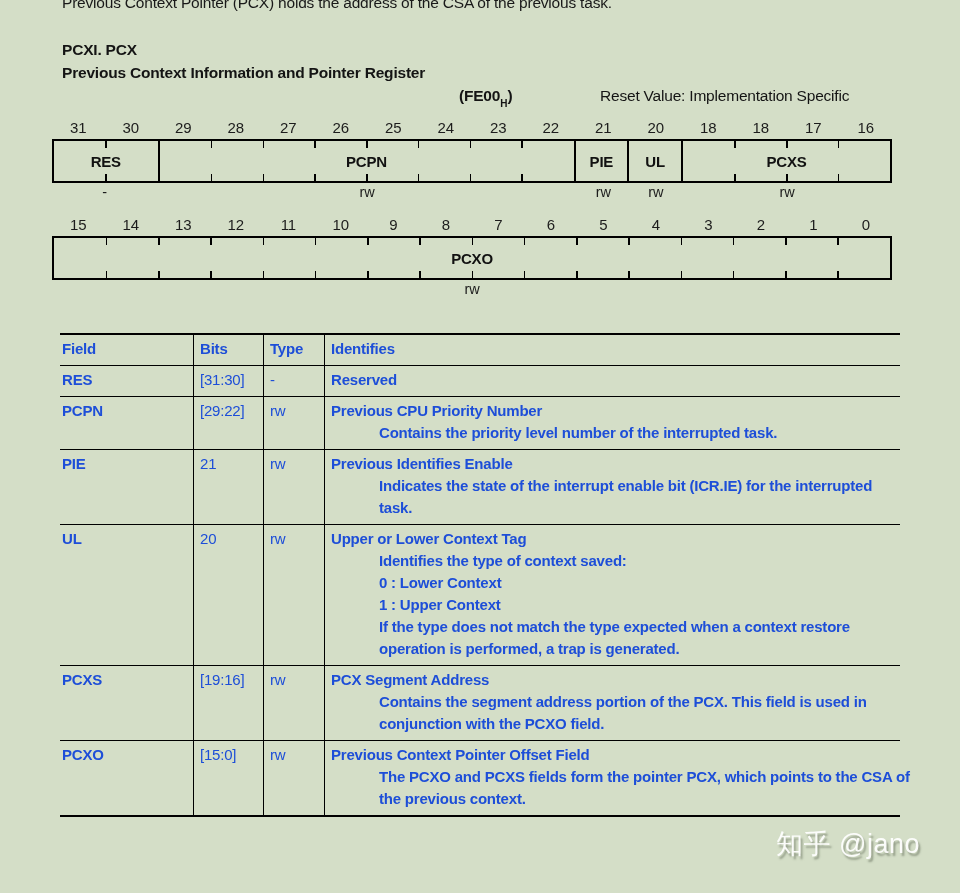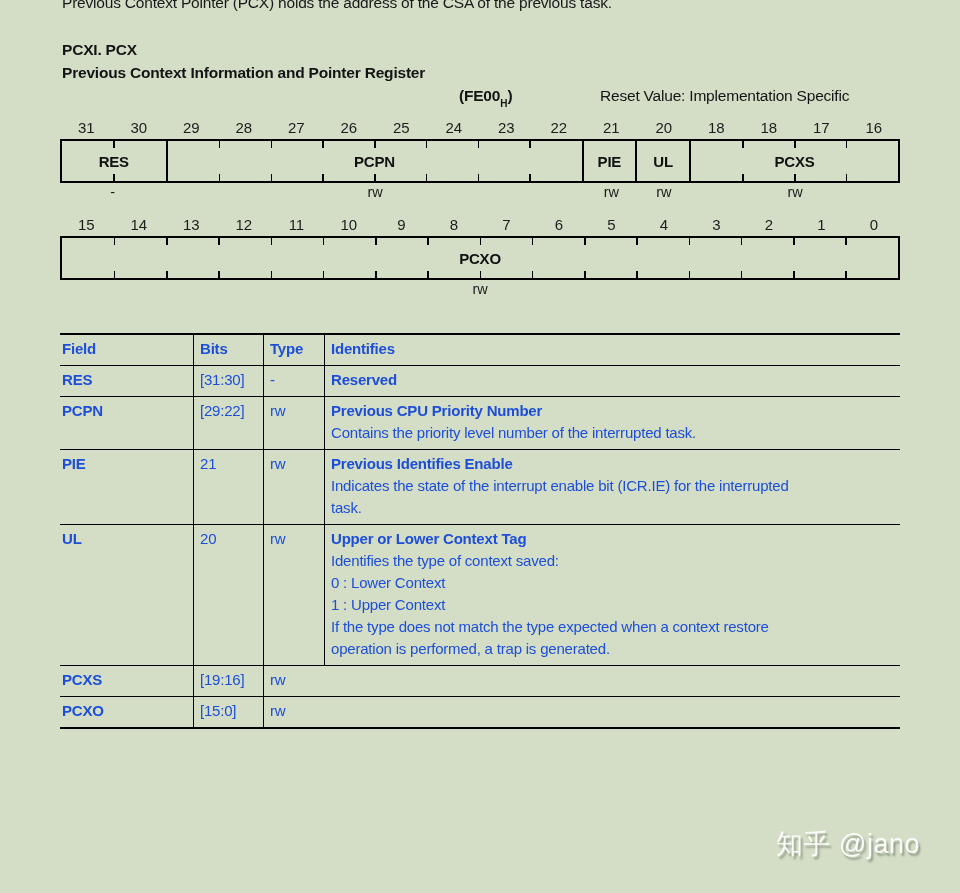--- a/index.html
+++ b/index.html
@@ -32,21 +32,21 @@
     position: absolute; left: 435px; top: 87px;
     font-size: 15.5px; font-weight: 700; white-space: nowrap; margin-left: 24px;
   }
   .reg-address sub { font-size: 10px; position: relative; top: 2px; letter-spacing: 0; }
   .reg-reset {
     position: absolute; left: 600px; top: 87px;
     font-size: 15.5px; font-weight: 400; white-space: nowrap;
   }
 
   
-  .diagram-row { position: absolute; left: 60px; width: 840px; }
+  .diagram-row { position: absolute; left: 52px; width: 840px; }
   .diagram-row.r1 { top: 119px; }
   .diagram-row.r2 { top: 216px; }
   .bitnums { display: flex; height: 17px; }
   .bitnums .bitnum {
     flex: 1 1 0; text-align: center;
     font-size: 15px; line-height: 17px; color: #1c1c1c;
   }
   .regbox {
     margin-top: 3px; height: 44px;
     border: 2px solid #000; box-sizing: border-box;
@@ -87,21 +87,21 @@
   .trow:not(:last-child) { border-bottom: 1.5px solid #000; }
   .tcell {
     padding: 3px 6px 5px 6px;
     font-size: 15px; line-height: 22px; color: #1d4ed8;
   }
   .tcell + .tcell { border-left: 1.5px solid #000; }
   .cfield { font-weight: 700; padding-left: 2px; }
   .chead { font-weight: 700; }
   .chead.cfield { font-weight: 700; }
   .dtitle { font-weight: 700; white-space: nowrap; }
-  .dline { font-weight: 400; white-space: nowrap; }
+  .dline { font-weight: 700; white-space: nowrap; margin-left: 48px; }
 
   
   .watermark {
     position: absolute; left: 776px; top: 827px;
     font-size: 27px; line-height: 34px;
     color: rgba(255,255,255,0.93);
     text-shadow: 2px 3px 2px rgba(105,115,95,0.6);
     letter-spacing: 0.5px;
     white-space: nowrap;
   }
@@ -281,23 +281,33 @@
           <div class="dline">0 : Lower Context</div>
           <div class="dline">1 : Upper Context</div>
           <div class="dline">If the type does not match the type expected when a context restore</div>
           <div class="dline">operation is performed, a trap is generated.</div>
         </div>
       </div>
       <div class="trow">
         <div class="tcell cfield">PCXS</div>
         <div class="tcell">[19:16]</div>
         <div class="tcell">rw</div>
+        <div class="tcell cdesc">
+          <div class="dtitle">PCX Segment Address</div>
+          <div class="dline">Contains the segment address portion of the PCX. This field is used in</div>
+          <div class="dline">conjunction with the PCXO field.</div>
+        </div>
       </div>
       <div class="trow">
         <div class="tcell cfield">PCXO</div>
         <div class="tcell">[15:0]</div>
         <div class="tcell">rw</div>
+        <div class="tcell cdesc">
+          <div class="dtitle">Previous Context Pointer Offset Field</div>
+          <div class="dline">The PCXO and PCXS fields form the pointer PCX, which points to the CSA of</div>
+          <div class="dline">the previous context.</div>
+        </div>
       </div>
     </div>
 
   <div class="watermark">知乎 @jano</div>
 
 </div>
 
 </body></html>

